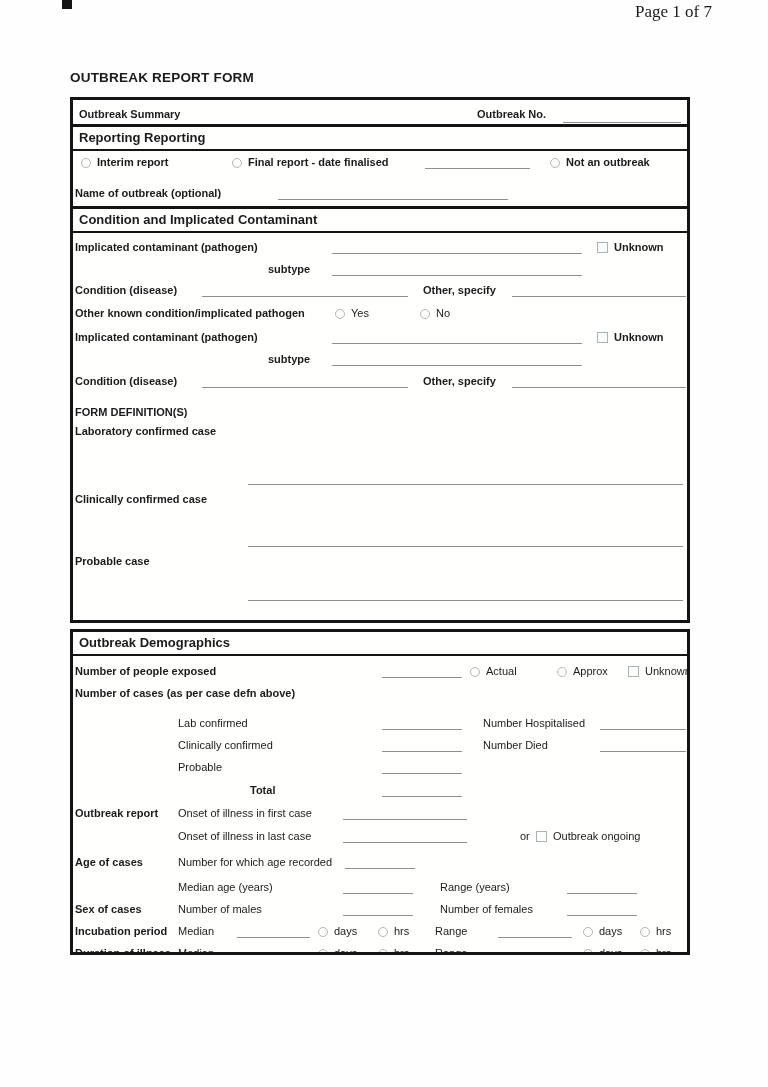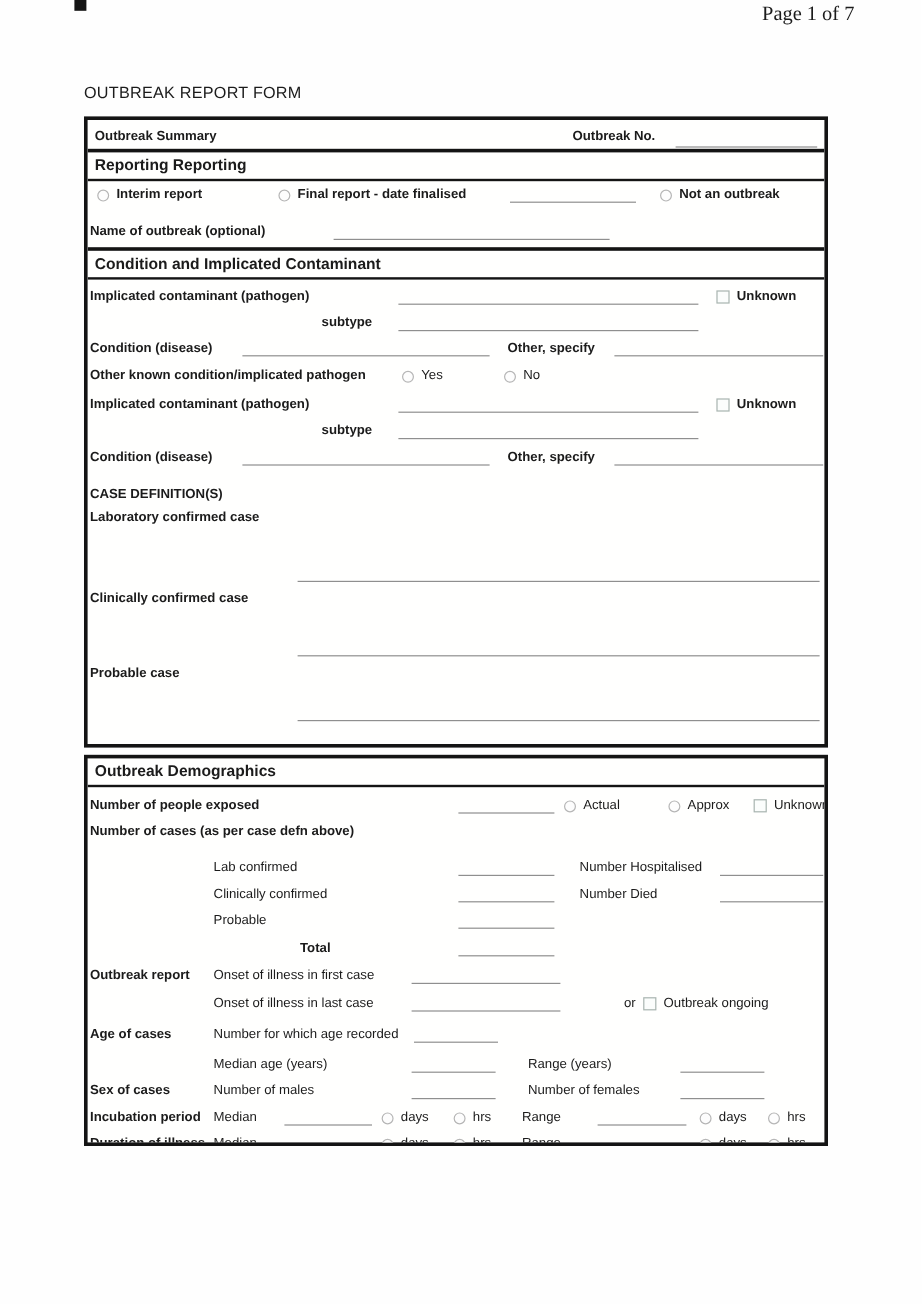--- a/index.html
+++ b/index.html
@@ -1,21 +1,21 @@
 <!DOCTYPE html>
 <html><head>
 <meta charset="utf-8">
 <style>
   html,body{margin:0;padding:0;background:#ffffff;}
   .page{position:relative;width:768px;height:1087px;background:#fefefe;
         font-family:"Liberation Sans",sans-serif;color:#1b1b1b;overflow:hidden;}
   .pageno{position:absolute;top:2px;right:56px;font-family:"Liberation Serif",serif;
           font-size:17px;color:#1b1b1b;}
   .artifact{position:absolute;left:62px;top:0;width:10px;height:9px;background:#141414;}
-  .title{position:absolute;left:70px;top:70px;font-size:13.5px;font-weight:normal;letter-spacing:.2px;}
+  .title{position:absolute;left:70px;top:70px;font-size:13.5px;font-weight:bold;letter-spacing:.2px;}
   .box{position:absolute;left:70px;width:620px;border:3px solid #141414;
        box-sizing:border-box;background:#fffffe;overflow:hidden;}
   .box1{top:97px;height:526px;}
   .box2{top:629px;height:326px;}
   .sec{font-size:13px;font-weight:bold;padding:3px 0 2px 6px;border-bottom:2px solid #141414;height:17px;}
   .row{position:relative;}
   .ab{position:absolute;bottom:3px;}
   .lbl{font-size:11px;white-space:nowrap;line-height:13px;}
   .b{font-weight:bold;}
   .line{border-bottom:1px solid #8f8f8f;height:12px;}
@@ -113,21 +113,21 @@
       <span class="ab line" style="left:259px;width:250px;"></span>
     </div>
     <div class="row" style="height:22px;">
       <span class="ab lbl b" style="left:2px;">Condition (disease)</span>
       <span class="ab line" style="left:129px;width:206px;"></span>
       <span class="ab lbl b" style="left:350px;">Other, specify</span>
       <span class="ab line" style="left:439px;width:174px;"></span>
     </div>
 
     <div class="row" style="height:32px;">
-      <span class="ab lbl b" style="left:2px;bottom:4px;">CASE DEFINITION(S)</span>
+      <span class="ab lbl b" style="left:2px;bottom:4px;">FORM DEFINITION(S)</span>
     </div>
 
     <div class="row" style="height:62px;">
       <span class="caselbl" style="top:2px;">Laboratory confirmed case</span>
       <span class="ab line" style="left:175px;width:435px;bottom:0;"></span>
     </div>
     <div class="row" style="height:62px;padding-left:16px;">
       <span class="caselbl" style="top:8px;">Clinically confirmed case</span>
       <span class="ab line" style="left:175px;width:435px;bottom:0;"></span>
     </div>

